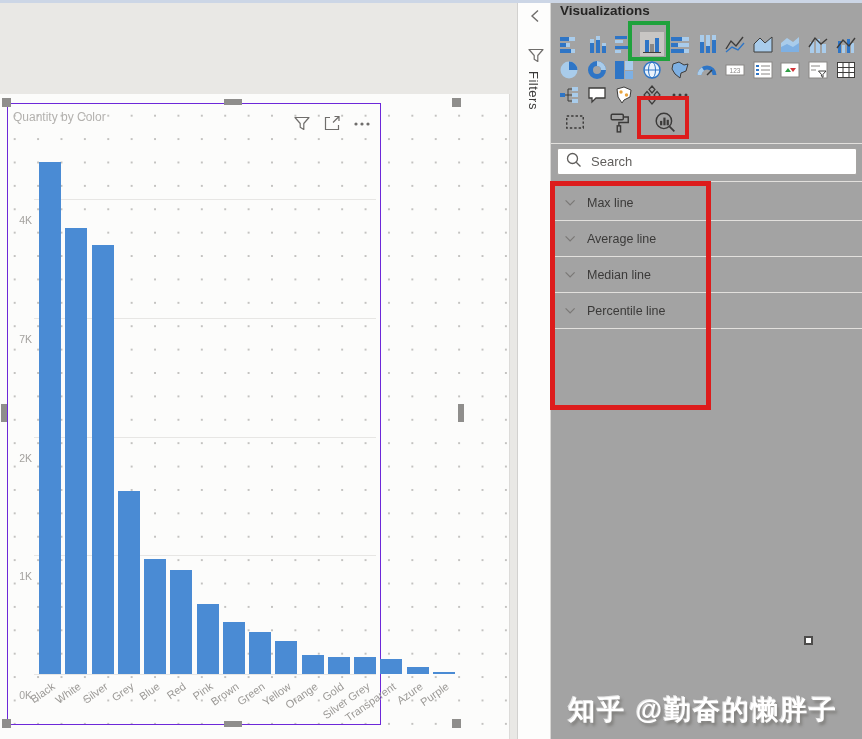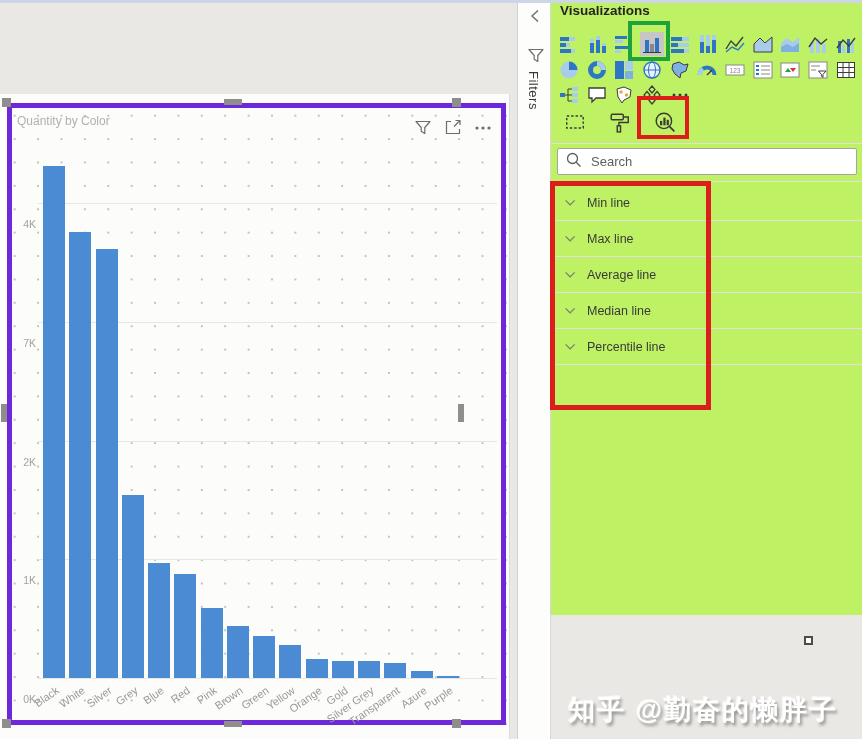--- a/index.html
+++ b/index.html
@@ -10,22 +10,22 @@
   .top-strip { position:absolute; left:0; top:0; width:862px; height:3px; background:#ccd6e6; }
 
   
   .canvas-area { position:absolute; left:0; top:3px; width:517px; height:736px; background:#e9e8e5; }
   .report-page { position:absolute; left:0; top:91px; width:510px; height:645px;
     background-color:#fcfcfb;
     background-image:radial-gradient(circle, #c3c2c0 1px, transparent 1.3px);
     background-size:23.4px 23.4px; background-position:3px 10px;
     border-right:1px solid #dcdbd9; }
 
-  .visual { position:absolute; left:7px; top:100px; width:499px; height:622px;
-    border:5px solid #6d28d9; }
+  .visual { position:absolute; left:7px; top:100px; width:374px; height:622px;
+    border:1px solid #6d28d9; }
   .handle { position:absolute; background:#8f8e8c; }
   .h-c { width:9px; height:9px; }
   .h-h { width:18px; height:6px; }
   .h-v { width:6px; height:18px; }
 
   .visual-title { position:absolute; left:5px; top:6px; font-size:12px; color:#b3b1ae; }
   .visual-header { position:absolute; right:8px; top:9px; display:flex; gap:10px; align-items:center; }
   .visual-header .vh-icon { width:20px; height:20px; cursor:pointer; }
 
   .gridline { position:absolute; height:1px; background:#e7e6e4; left:26px; right:4px; }
@@ -37,21 +37,21 @@
 
   
   .filters-strip { position:absolute; left:517px; top:3px; width:34px; height:736px;
     background:#fdfdfc; border-left:1px solid #d2d1cf; border-right:1px solid #d8d7d5; }
   .filters-strip .chev { position:absolute; left:9px; top:4px; width:16px; height:16px; cursor:pointer; }
   .filters-strip .funnel { position:absolute; left:8px; top:42px; width:18px; height:18px; cursor:pointer; }
   .filters-label { position:absolute; left:8px; top:68px; writing-mode:vertical-rl;
     font-size:13px; color:#3b3a39; letter-spacing:.5px; }
 
   
-  .viz-pane { position:absolute; left:551px; top:3px; width:311px; height:612px; background:#bef264; }
+  .viz-pane { position:absolute; left:551px; top:3px; width:311px; height:736px; background:#a3a3a3; }
   .viz-title { position:absolute; left:9px; top:0px; font-size:13.5px; font-weight:bold; color:#252423; }
   .icon-grid { position:absolute; left:4px; top:29px; width:306px; display:flex; flex-wrap:wrap; }
   .icon-cell { width:24px; height:24px; margin:0 1.85px 1.5px; display:flex; align-items:center;
     justify-content:center; cursor:pointer; }
   .icon-cell.selected { background:#c8c6c4; }
 
   .tab-row { position:absolute; left:10px; top:104px; display:flex; gap:17px; }
   .tab-cell { width:28px; height:32px; display:flex; align-items:flex-start; justify-content:center;
     padding-top:4px; cursor:pointer; position:relative; }
   .tab-cell.selected:after { content:""; position:absolute; left:-4px; right:-4px; bottom:1px;
@@ -421,26 +421,20 @@
           </svg></span>
       <input type="text" placeholder="Search" style="">
     </div>
 
     <div class="divider" style="top:178px;"></div>
     <div class="ana-list" id="ana-list">
         <div class="ana-row">
           <span class="chev-down"><svg width="18" height="18" viewBox="0 0 20 20" xmlns="http://www.w3.org/2000/svg">
               <polyline points="4,7 9,12 14,7" fill="none" stroke="#7a7876" stroke-width="1.3"></polyline>
             </svg></span>
-          <span class="ana-label">Min line</span>
-        </div>
-        <div class="ana-row">
-          <span class="chev-down"><svg width="18" height="18" viewBox="0 0 20 20" xmlns="http://www.w3.org/2000/svg">
-              <polyline points="4,7 9,12 14,7" fill="none" stroke="#7a7876" stroke-width="1.3"></polyline>
-            </svg></span>
           <span class="ana-label">Max line</span>
         </div>
         <div class="ana-row">
           <span class="chev-down"><svg width="18" height="18" viewBox="0 0 20 20" xmlns="http://www.w3.org/2000/svg">
               <polyline points="4,7 9,12 14,7" fill="none" stroke="#7a7876" stroke-width="1.3"></polyline>
             </svg></span>
           <span class="ana-label">Average line</span>
         </div>
         <div class="ana-row">
           <span class="chev-down"><svg width="18" height="18" viewBox="0 0 20 20" xmlns="http://www.w3.org/2000/svg">

